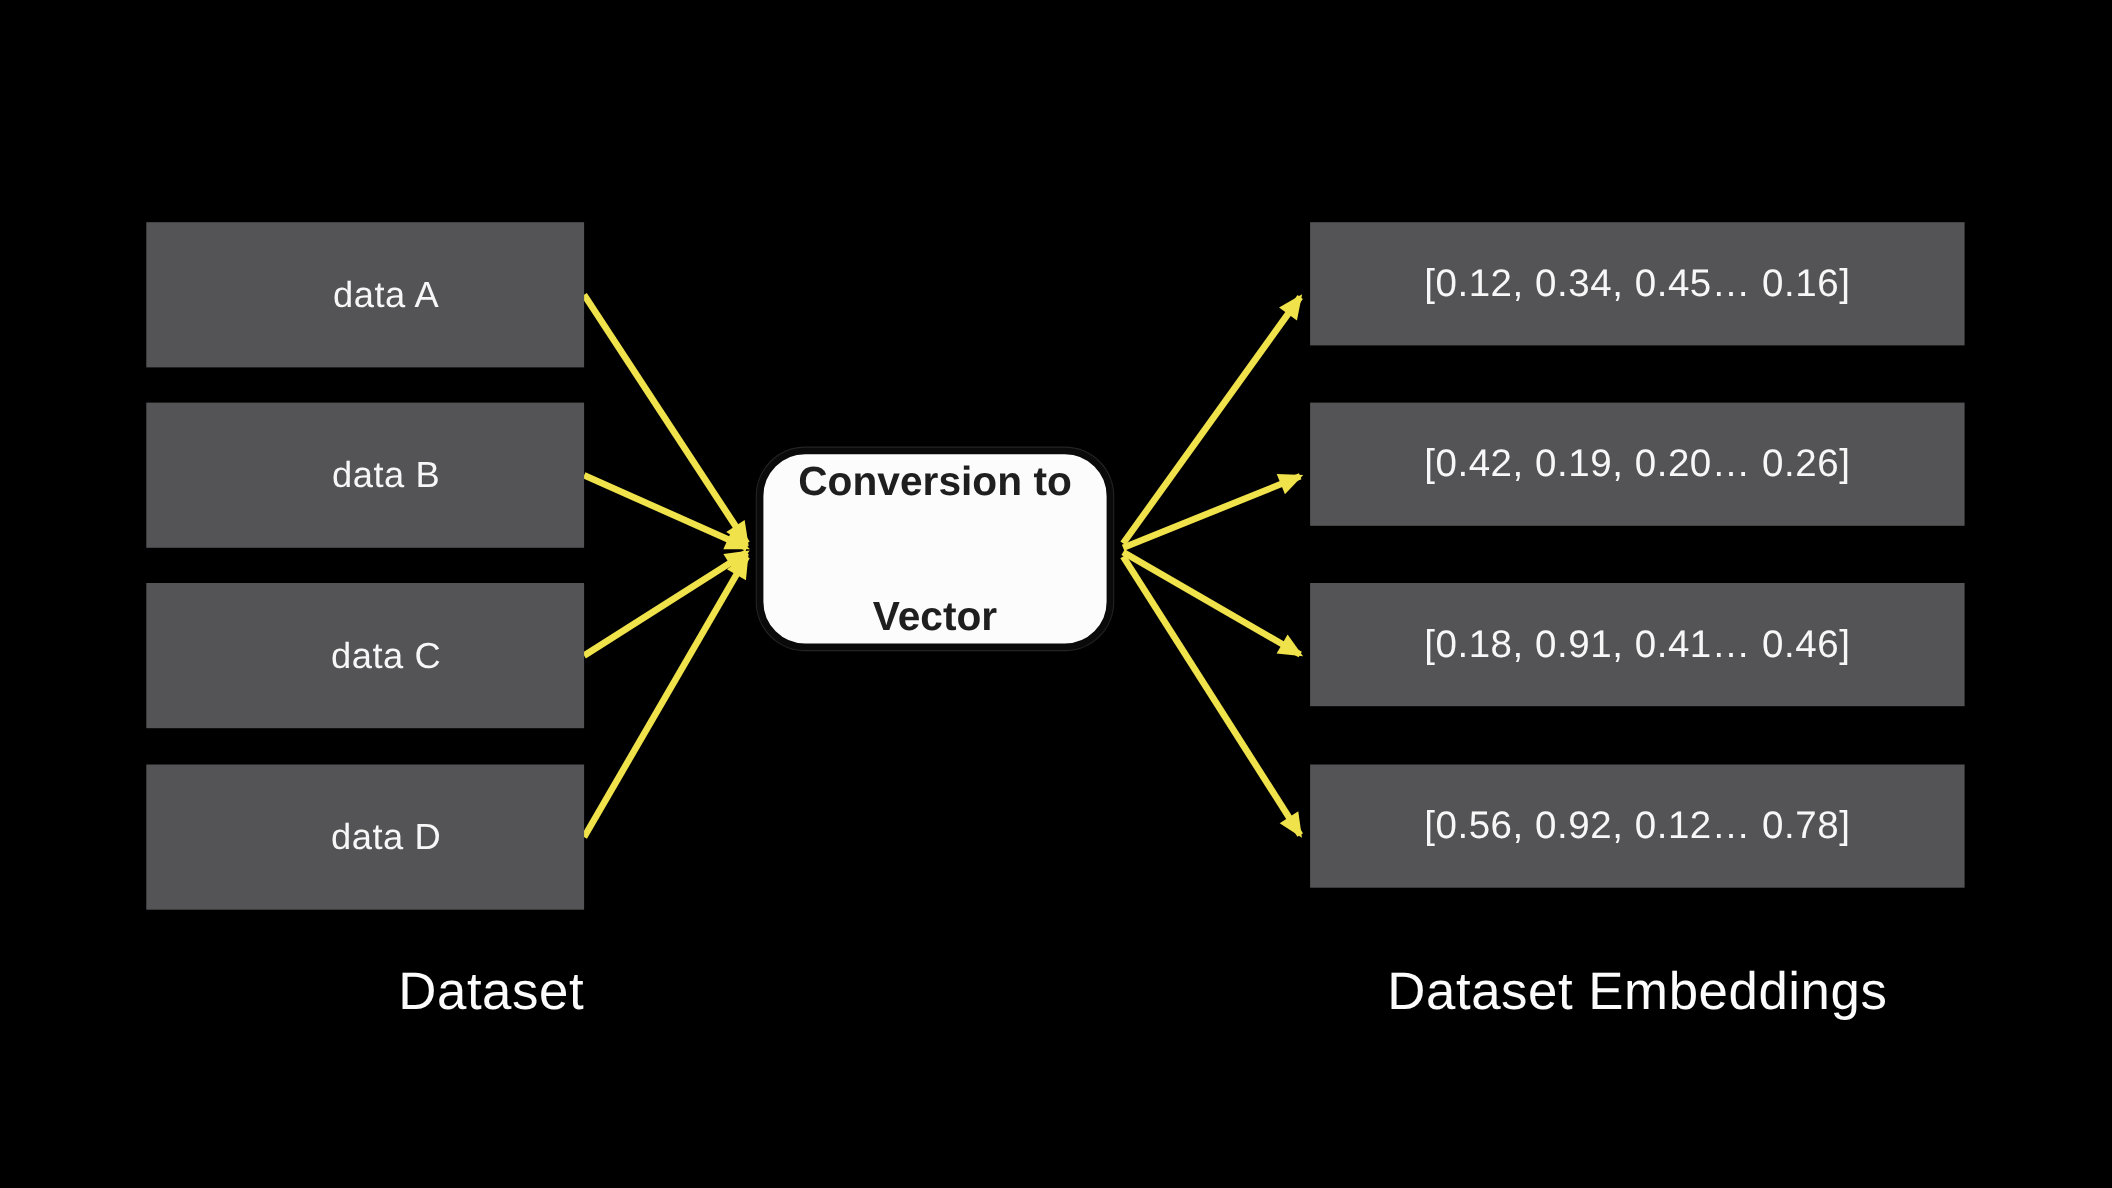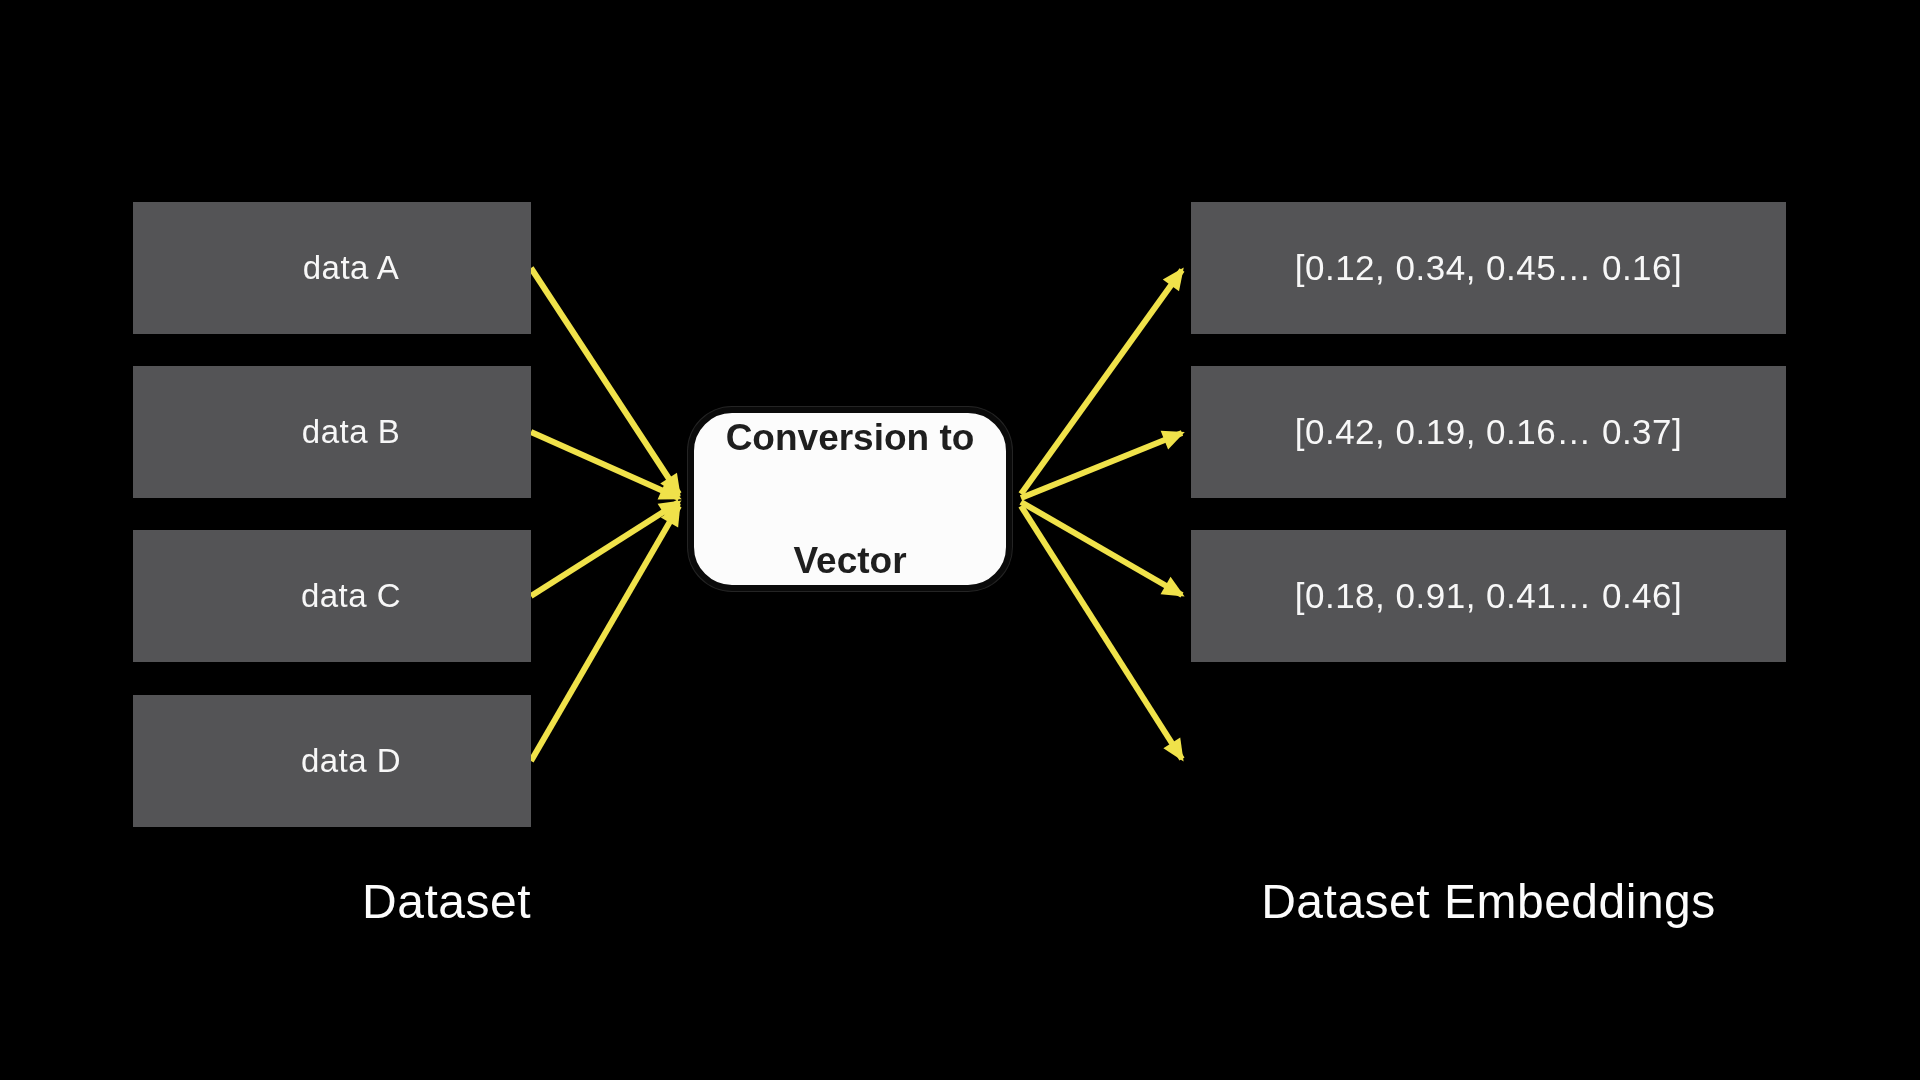--- a/index.html
+++ b/index.html
@@ -36,21 +36,21 @@
   #arrowhead path { fill: var(--arrow-color); }
   .node {
     position: absolute;
     display: flex;
     align-items: center;
     justify-content: center;
     background: var(--node-fill);
     z-index: 2;
   }
   .left-node  { left: 133px;  width: 398px; height: 132px; padding-left: 38px; }
-  .right-node { left: 1191px; width: 595px; height: 132px; }
+  .right-node { left: 1191px; width: 595px; height: 112px; }
   .node-label {
     color: var(--node-text);
     font-size: 33px;
     letter-spacing: 0.5px;
     white-space: nowrap;
   }
   .right-node .node-label { font-size: 35px; }
   .converter {
     position: absolute;
     left: 688px; top: 407px;
@@ -120,22 +120,25 @@
 
   <div class="converter">
     <span class="converter-line">Conversion to</span>
     <span class="converter-line">Vector</span>
   </div>
 
   <div class="node right-node" style="top:202px">
     <span class="node-label">[0.12, 0.34, 0.45… 0.16]</span>
   </div>
   <div class="node right-node" style="top:366px">
-    <span class="node-label">[0.42, 0.19, 0.16… 0.37]</span>
+    <span class="node-label">[0.42, 0.19, 0.20… 0.26]</span>
   </div>
   <div class="node right-node" style="top:530px">
     <span class="node-label">[0.18, 0.91, 0.41… 0.46]</span>
+  </div>
+  <div class="node right-node" style="top:695px">
+    <span class="node-label">[0.56, 0.92, 0.12… 0.78]</span>
   </div>
 
   <div class="caption caption-left">Dataset</div>
   <div class="caption caption-right">Dataset Embeddings</div>
 
 </div>
 
 </body></html>

